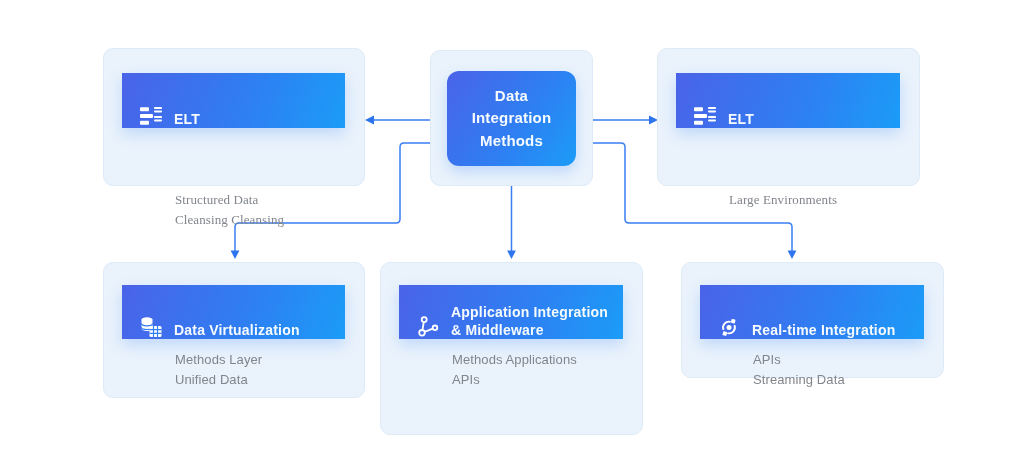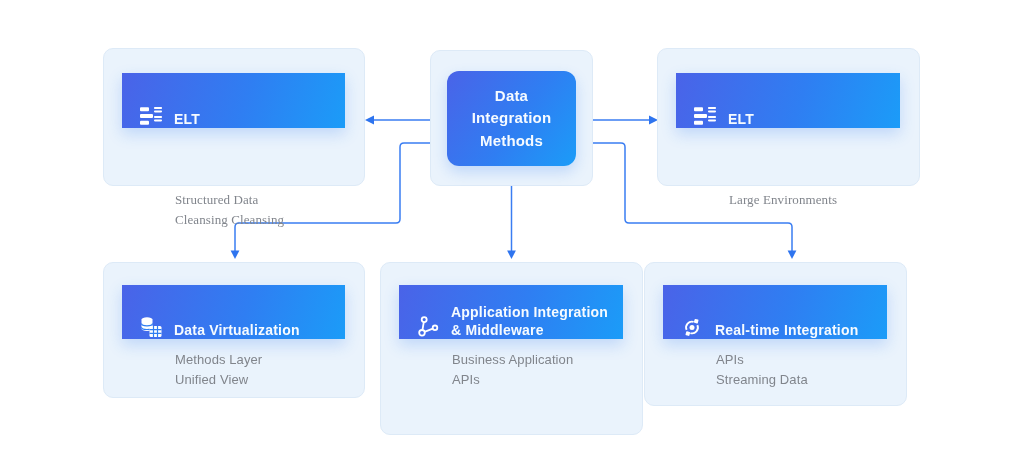--- a/index.html
+++ b/index.html
@@ -143,44 +143,44 @@
           <path d="M2.5 4.6 a5.5 2.3 0 0 1 11 0 v9 a5.5 2.3 0 0 1 -11 0 z" fill="#ffffff"></path>
           <path d="M2.5 8.6 a5.5 2.3 0 0 0 11 0 M2.5 12.2 a5.5 2.3 0 0 0 11 0" stroke="#2f7ef2" stroke-width="1.2" fill="none"></path>
           <rect x="10.5" y="11" width="12" height="11" rx="1.5" fill="#ffffff"></rect>
           <path d="M10.5 14.6 H22.5 M10.5 18.3 H22.5 M14.5 11 V22 M18.5 11 V22" stroke="#2f7ef2" stroke-width="1.2" fill="none"></path>
         </svg>
       </span>
       <span class="pill-label">Data Virtualization</span>
     </div>
     <div class="desc desc-bottom">
       <div>Methods Layer</div>
-      <div>Unified View</div>
+      <div>Unified Data</div>
     </div>
   </div>
 
   <div class="card" style="left:380px; top:262px; width:263px; height:173px;">
     <div class="pill pill-bottom">
       <span class="icon">
         <svg viewBox="0 0 24 24" fill="none" stroke="#ffffff" stroke-width="1.8">
           <circle cx="8.2" cy="4.6" r="2.5"></circle>
           <circle cx="6" cy="17.8" r="2.8"></circle>
           <circle cx="19" cy="12.8" r="2.3"></circle>
           <path d="M7.8 7.1 L6.4 15.1"></path>
           <path d="M8.5 16.8 L16.8 13.6"></path>
         </svg>
       </span>
       <span class="pill-label">Application Integration &amp; Middleware</span>
     </div>
     <div class="desc desc-bottom">
-      <div>Business Application</div>
+      <div>Methods Applications</div>
       <div>APIs</div>
     </div>
   </div>
 
-  <div class="card" style="left:644px; top:262px; width:263px; height:144px;">
+  <div class="card" style="left:681px; top:262px; width:263px; height:116px;">
     <div class="pill pill-bottom">
       <span class="icon">
         <svg viewBox="0 0 24 24">
           <circle cx="12" cy="12.5" r="2.5" fill="#ffffff"></circle>
           <path d="M6.6 14.8 A5.8 5.8 0 0 1 13.6 6.9" stroke="#ffffff" stroke-width="1.9" fill="none"></path>
           <path d="M17.4 10.2 A5.8 5.8 0 0 1 10.4 18.1" stroke="#ffffff" stroke-width="1.9" fill="none"></path>
           <rect x="14.2" y="4.2" width="4" height="4" rx="0.8" fill="#ffffff" transform="rotate(15 16.2 6.2)"></rect>
           <rect x="5.8" y="16.6" width="4" height="4" rx="0.8" fill="#ffffff" transform="rotate(15 7.8 18.6)"></rect>
         </svg>
       </span>

